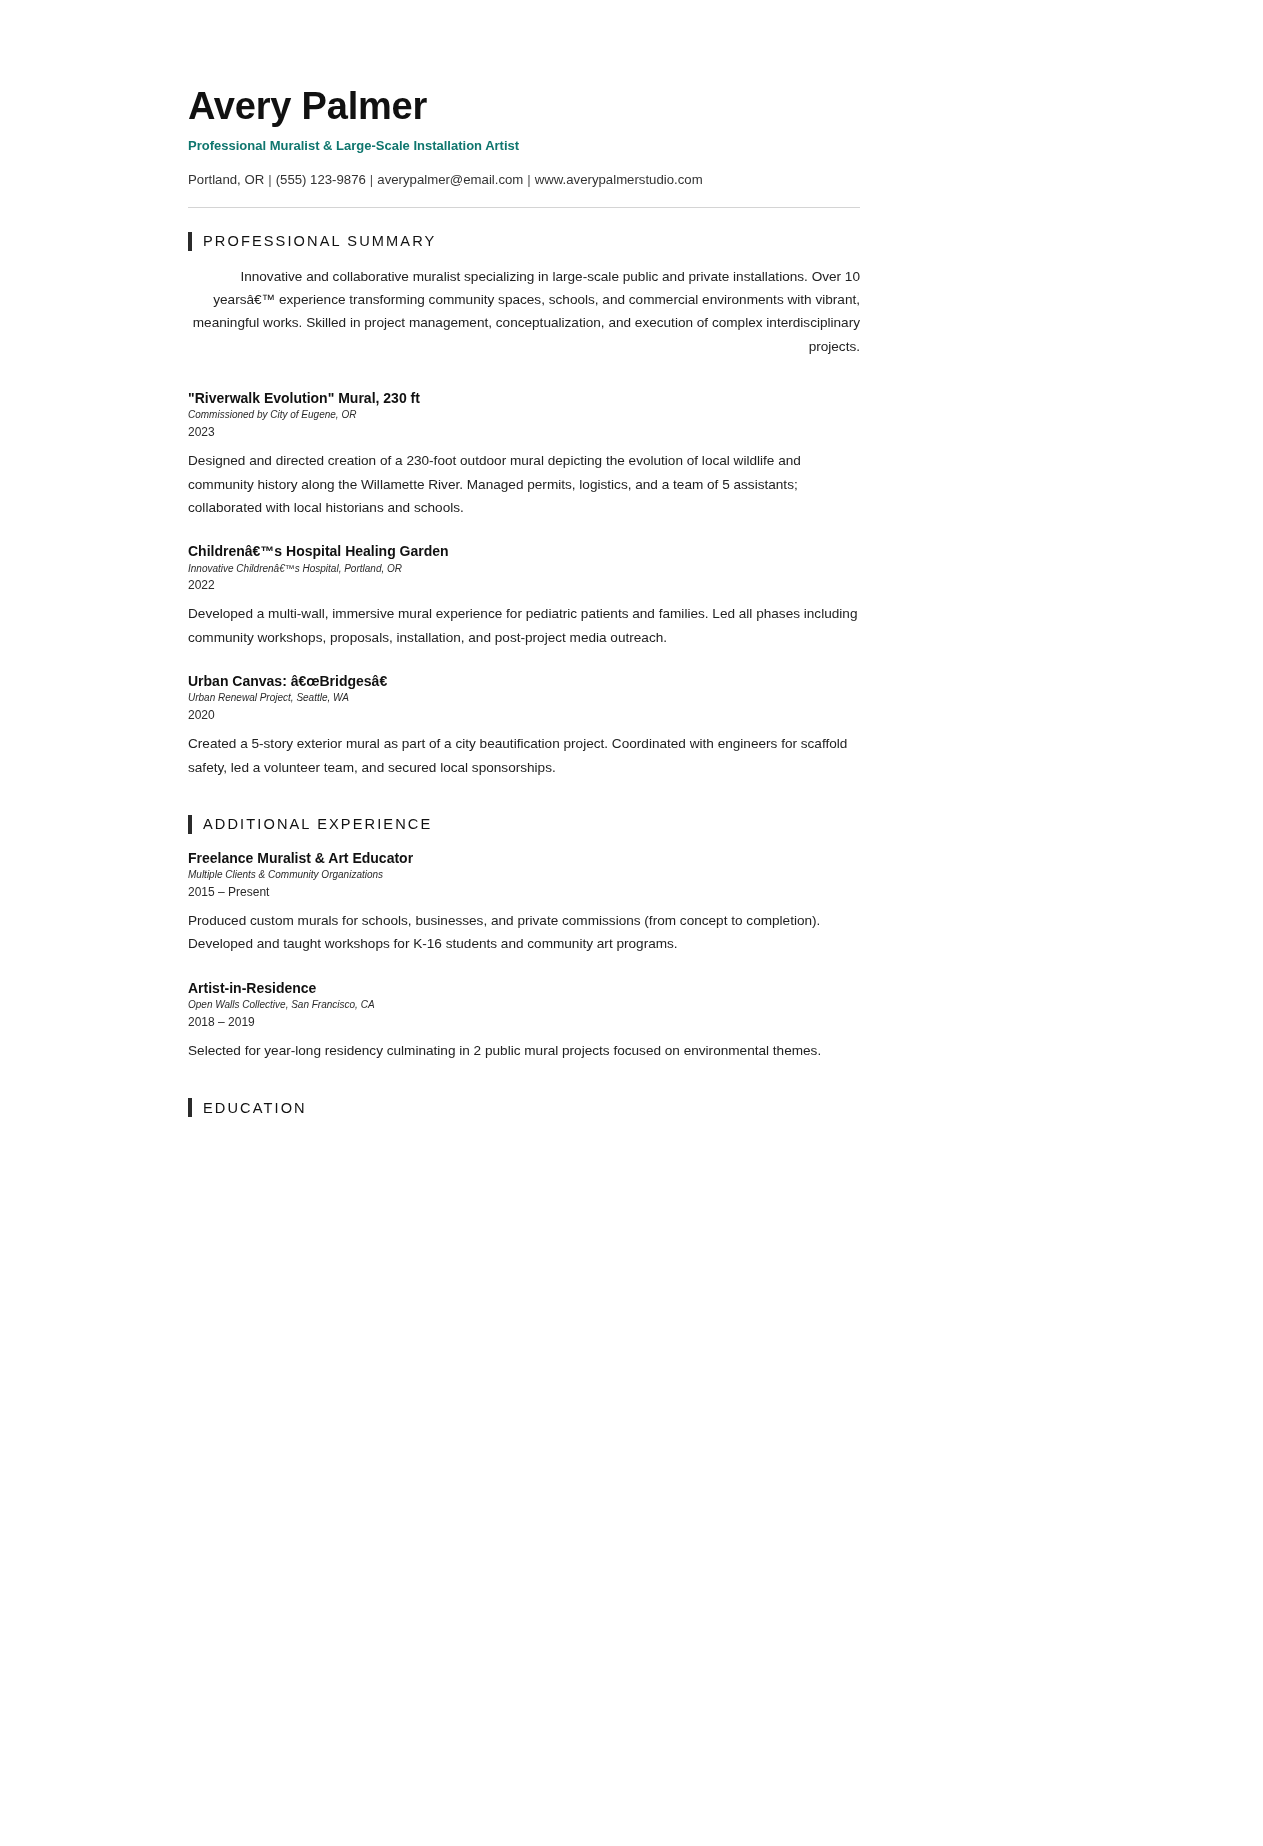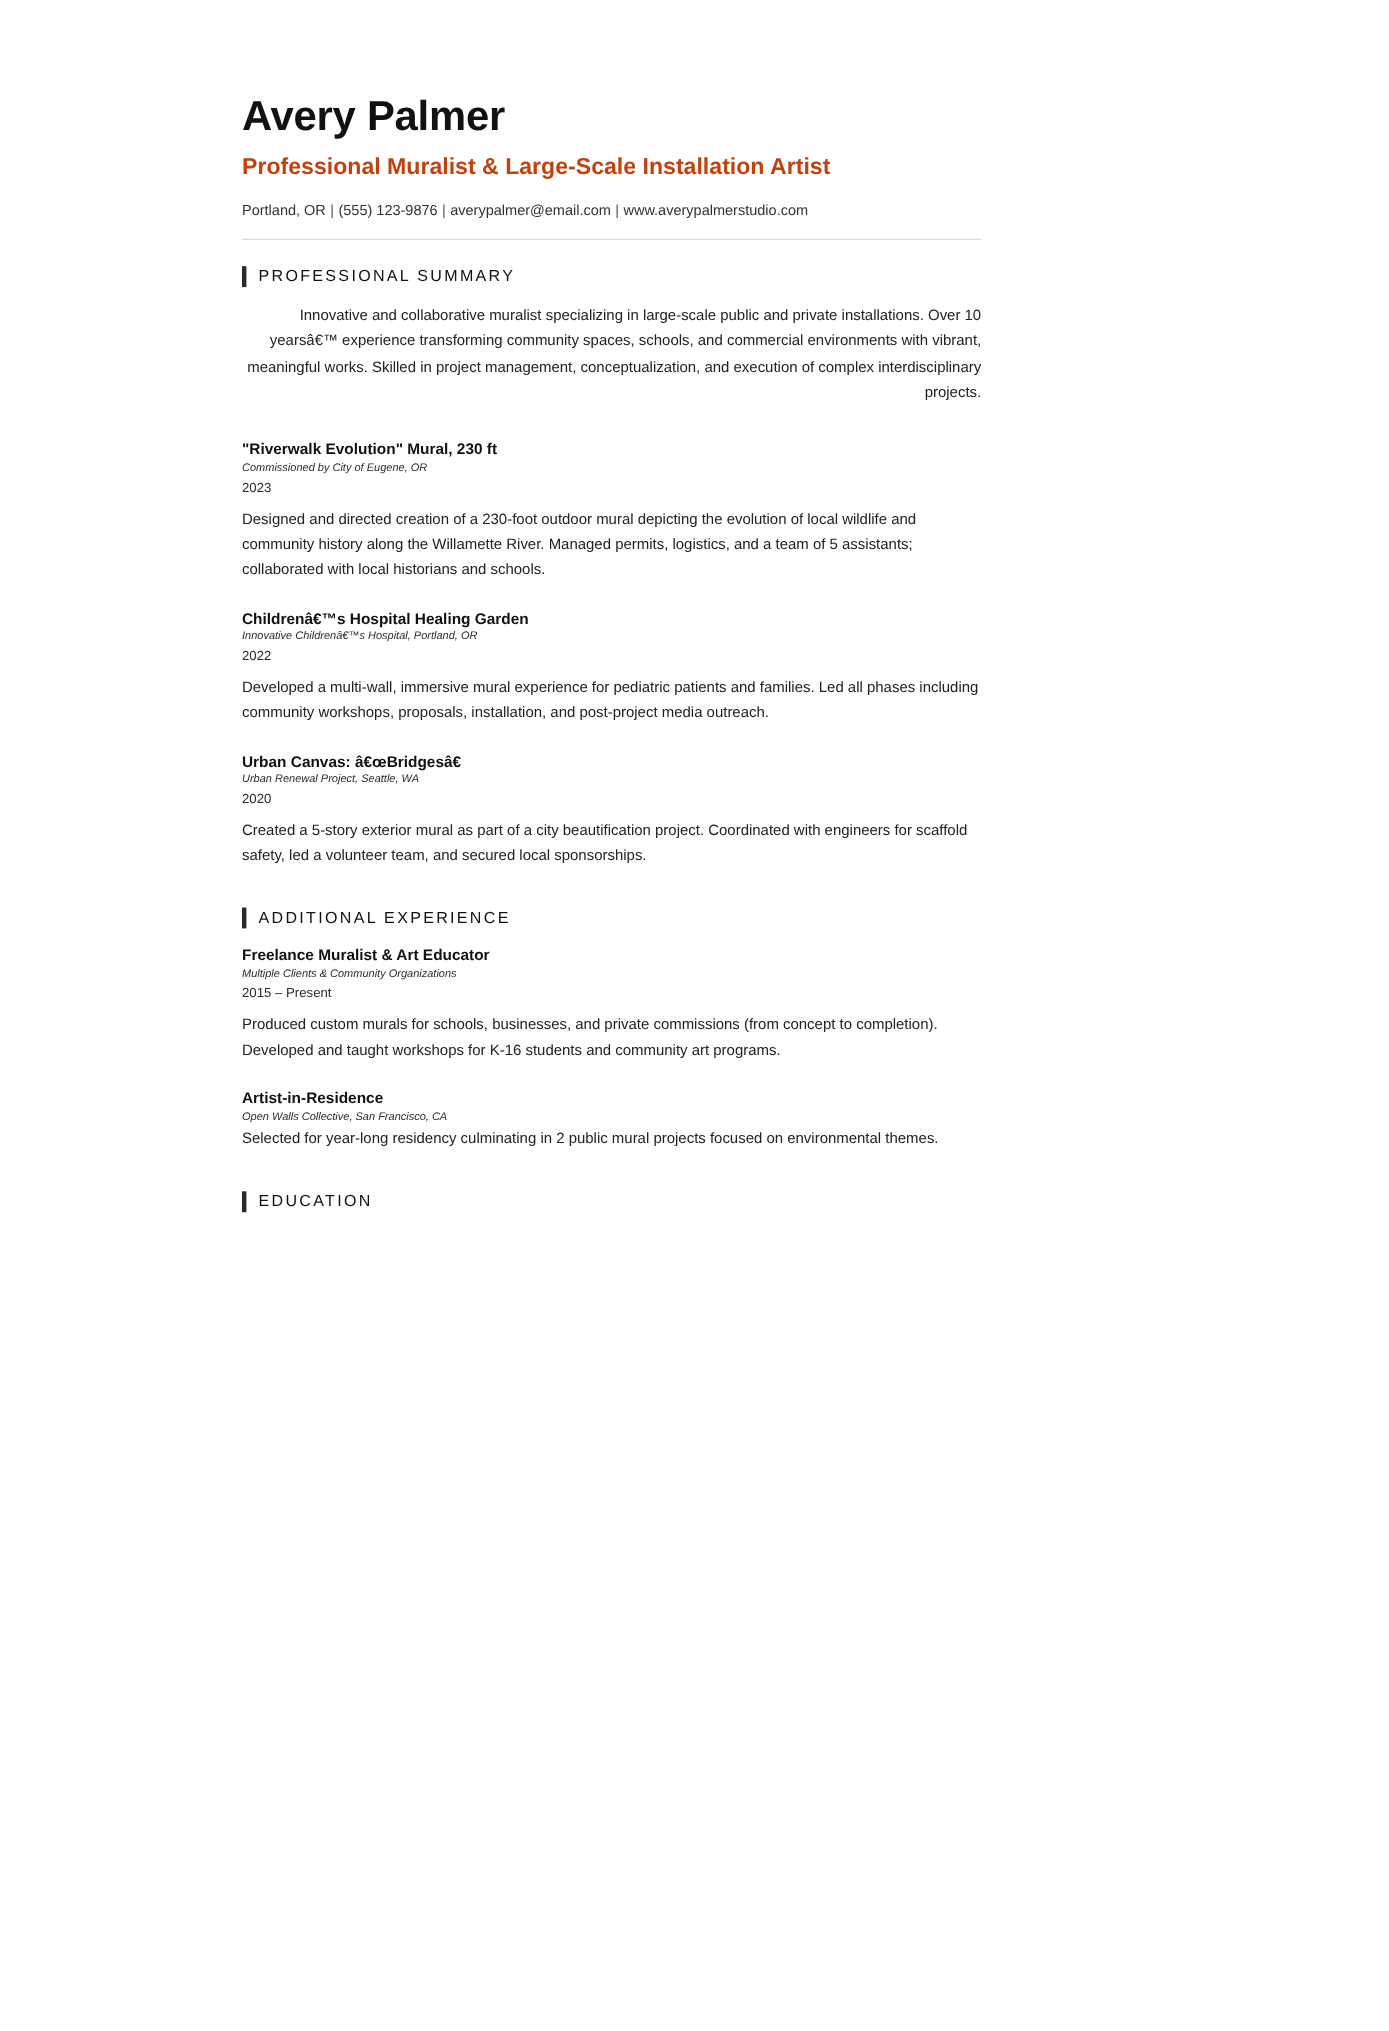--- a/index.html
+++ b/index.html
@@ -18,41 +18,41 @@
 
   .page {
     width: 1263px;
     height: 1846px;
     background: #ffffff;
     position: relative;
   }
 
   .doc {
     position: absolute;
-    left: 220px;
+    left: 188px;
     top: 0;
     width: 672px;
   }
 
   
   .header {
     padding-top: 85px;
   }
   .name {
     font-size: 38px;
     font-weight: bold;
     letter-spacing: -0.2px;
     line-height: 1.12;
     color: #111111;
     margin: 0 0 10px 0;
   }
   .tagline {
-    font-size: 21px;
+    font-size: 13px;
     font-weight: bold;
-    color: #c2410c;
+    color: #0f766e;
     line-height: 1.3;
     margin: 0 0 16px 0;
   }
   .contact {
     font-size: 13.2px;
     color: #333333;
     line-height: 1.45;
     margin: 0;
     white-space: nowrap;
   }
@@ -199,20 +199,21 @@
       <div class="entry">
         <p class="entry-title">Freelance Muralist &amp; Art Educator</p>
         <p class="entry-org">Multiple Clients &amp; Community Organizations</p>
         <p class="entry-date">2015 – Present</p>
         <p class="entry-desc">Produced custom murals for schools, businesses, and private commissions (from concept to completion). Developed and taught workshops for K-16 students and community art programs.</p>
       </div>
 
       <div class="entry entry-spaced">
         <p class="entry-title">Artist-in-Residence</p>
         <p class="entry-org">Open Walls Collective, San Francisco, CA</p>
+        <p class="entry-date">2018 – 2019</p>
         <p class="entry-desc">Selected for year-long residency culminating in 2 public mural projects focused on environmental themes.</p>
       </div>
     </div>
 
     <div class="section section-education">
       <div class="section-head">
         <span class="accent-bar"></span>
         <span class="section-title">EDUCATION</span>
       </div>
     </div>

